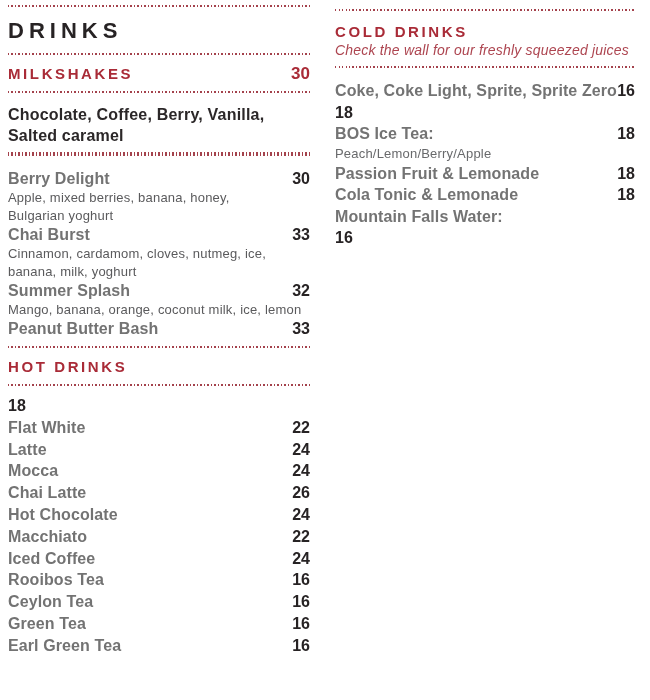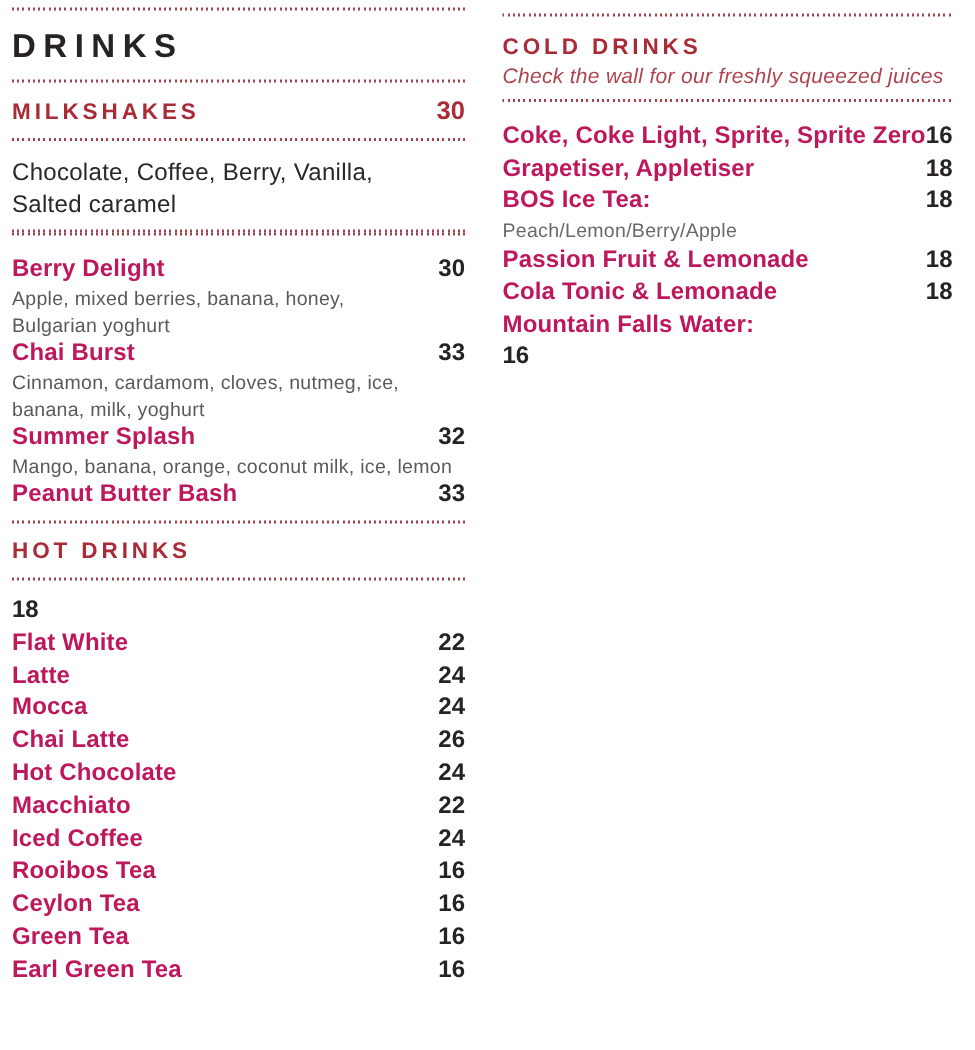--- a/index.html
+++ b/index.html
@@ -38,37 +38,37 @@
     display: flex; justify-content: space-between; align-items: baseline;
     margin: 10px 0 9px 0; line-height: 17px;
   }
   .sec-title {
     font-size: 15px; font-weight: 700; letter-spacing: 2.6px;
     color: #a92b37;
   }
   .sec-price { font-size: 17px; font-weight: 700; color: #a92b37; }
 
   .flavors {
-    font-size: 16px; line-height: 21px; font-weight: 400;
+    font-size: 16px; line-height: 21px; font-weight: 700;
     color: #2b2728; letter-spacing: 0.2px;
     margin: 11px 0 6px 0;
     white-space: pre-line;
   }
 
   .subtitle {
     font-style: italic; font-size: 14px; line-height: 17px;
     color: #ad4550; margin: 0 0 7px 0; letter-spacing: 0.2px;
   }
 
   .items { margin-top: 13px; }
   .item-row {
     display: flex; justify-content: space-between; align-items: baseline;
     line-height: 20px;
   }
-  .item-name  { font-size: 16px; font-weight: 700; color: #be185d; letter-spacing: 0.1px; }
+  .item-name  { font-size: 16px; font-weight: 700; color: #737373; letter-spacing: 0.1px; }
   .item-price { font-size: 16px; font-weight: 700; color: #272324; }
   .item-desc {
     font-size: 13px; line-height: 18px; color: #5a5a5c;
     letter-spacing: 0.2px; margin: 0; white-space: pre-line;
   }
 
   .sep-gap { margin-top: 7px; }
 
   .simple-list { margin-top: 9px; }
   .simple-list .item-row { line-height: 21.8px; }
@@ -208,21 +208,20 @@
     <p class="subtitle">Check the wall for our freshly squeezed juices</p>
 
     <div class="dots"></div>
 
     <div class="simple-list">
       <div class="item-row">
         <span class="item-name">Coke, Coke Light, Sprite, Sprite Zero</span>
         <span class="item-price">16</span>
       </div>
       <div class="item-row">
-        <span class="item-name">Grapetiser, Appletiser</span>
         <span class="item-price">18</span>
       </div>
       <div class="item-row">
         <span class="item-name">BOS Ice Tea:</span>
         <span class="item-price">18</span>
       </div>
       <p class="note-line">Peach/Lemon/Berry/Apple</p>
       <div class="item-row">
         <span class="item-name">Passion Fruit &amp; Lemonade</span>
         <span class="item-price">18</span>

